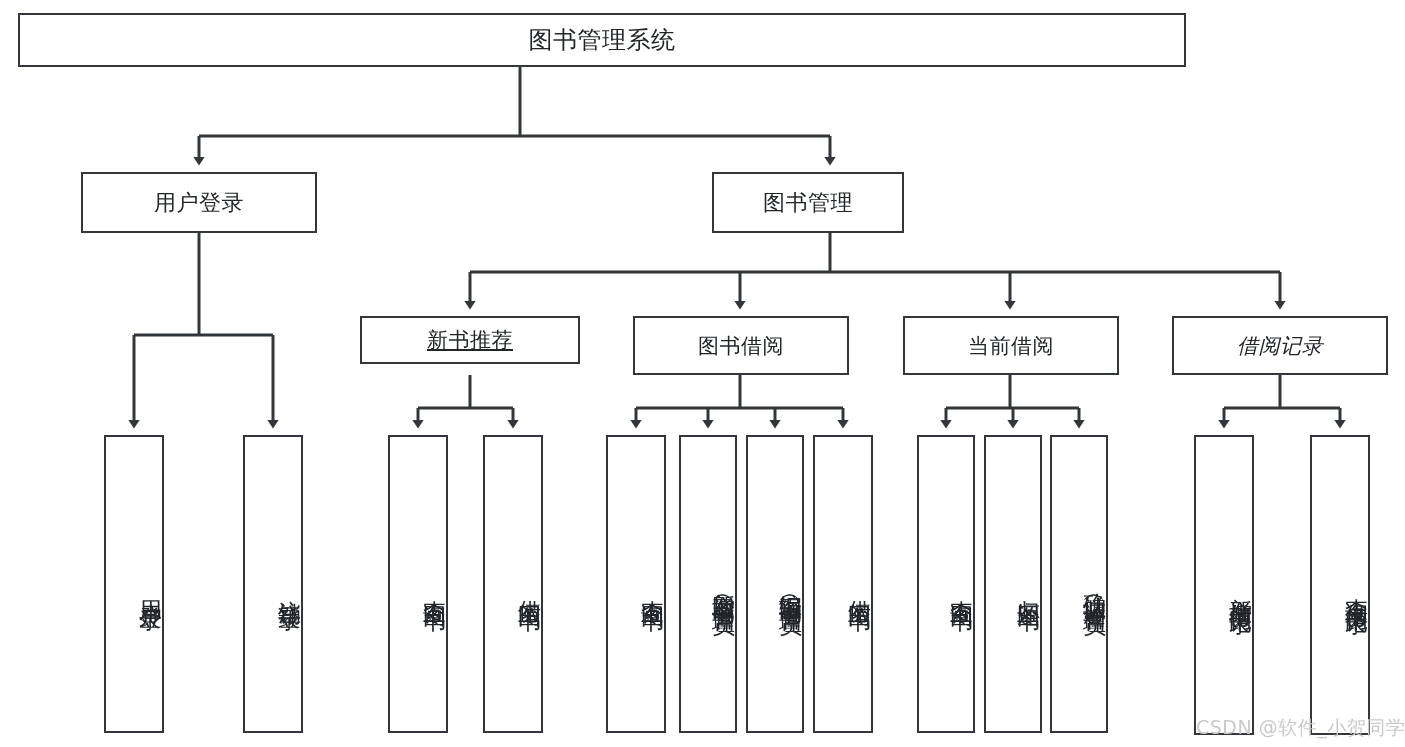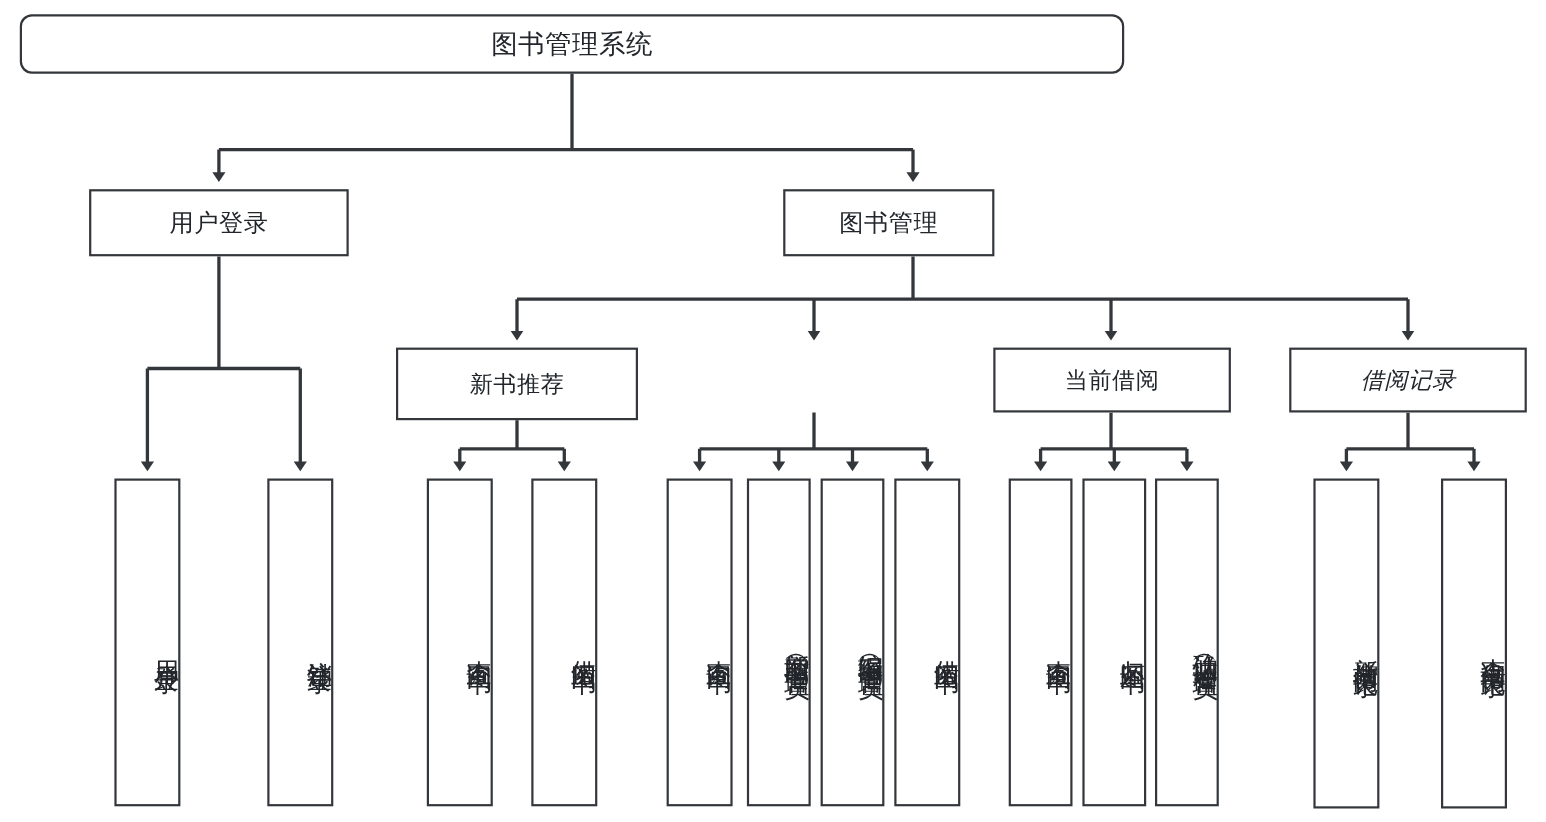--- a/index.html
+++ b/index.html
@@ -114,33 +114,36 @@
       <path d="M1013,408 L1013,421" marker-end="url(#arrow)"></path>
       <path d="M1079,408 L1079,421" marker-end="url(#arrow)"></path>
 
       <path d="M1280,375 L1280,408"></path>
       <path d="M1224,408 L1340,408"></path>
       <path d="M1224,408 L1224,421" marker-end="url(#arrow)"></path>
       <path d="M1340,408 L1340,421" marker-end="url(#arrow)"></path>
     </g>
   </svg>
 
-  <div class="node root" style="left:18px; top:13px; width:1004px; height:54px;border-radius:11px;">
+  <div class="node root" style="left:18px; top:13px; width:1168px; height:54px;">
     <span>图书管理系统</span>
   </div>
 
   <div class="node lvl1" style="left:81px; top:172px; width:236px; height:61px;">
     <span>用户登录</span>
   </div>
   <div class="node lvl1" style="left:712px; top:172px; width:192px; height:61px;">
     <span>图书管理</span>
   </div>
 
-  <div class="node lvl2" style="left:360px; top:316px; width:220px; height:66px;">
+  <div class="node lvl2" style="left:360px; top:316px; width:220px; height:48px;text-decoration:underline;">
     <span>新书推荐</span>
+  </div>
+  <div class="node lvl2" style="left:633px; top:316px; width:216px; height:59px;">
+    <span>图书借阅</span>
   </div>
   <div class="node lvl2" style="left:903px; top:316px; width:216px; height:59px;text-align:right;">
     <span>当前借阅</span>
   </div>
   <div class="node lvl2" style="left:1172px; top:316px; width:216px; height:59px;font-style:italic;">
     <span>借阅记录</span>
   </div>
 
   <div class="node leaf" style="left:104px; top:435px; width:60px; height:298px;">
     <span>用户登录</span>
@@ -179,14 +182,15 @@
     <span>确认归还（管理员）</span>
   </div>
 
   <div class="node leaf" style="left:1194px; top:435px; width:60px; height:300px;">
     <span>新增借阅记录</span>
   </div>
   <div class="node leaf" style="left:1310px; top:435px; width:60px; height:300px;">
     <span>查询借阅记录</span>
   </div>
 
+  <div class="watermark" style="left:1196px; top:715px;">CSDN @软件_小贺同学</div>
 
 </div>
 
 </body></html>

